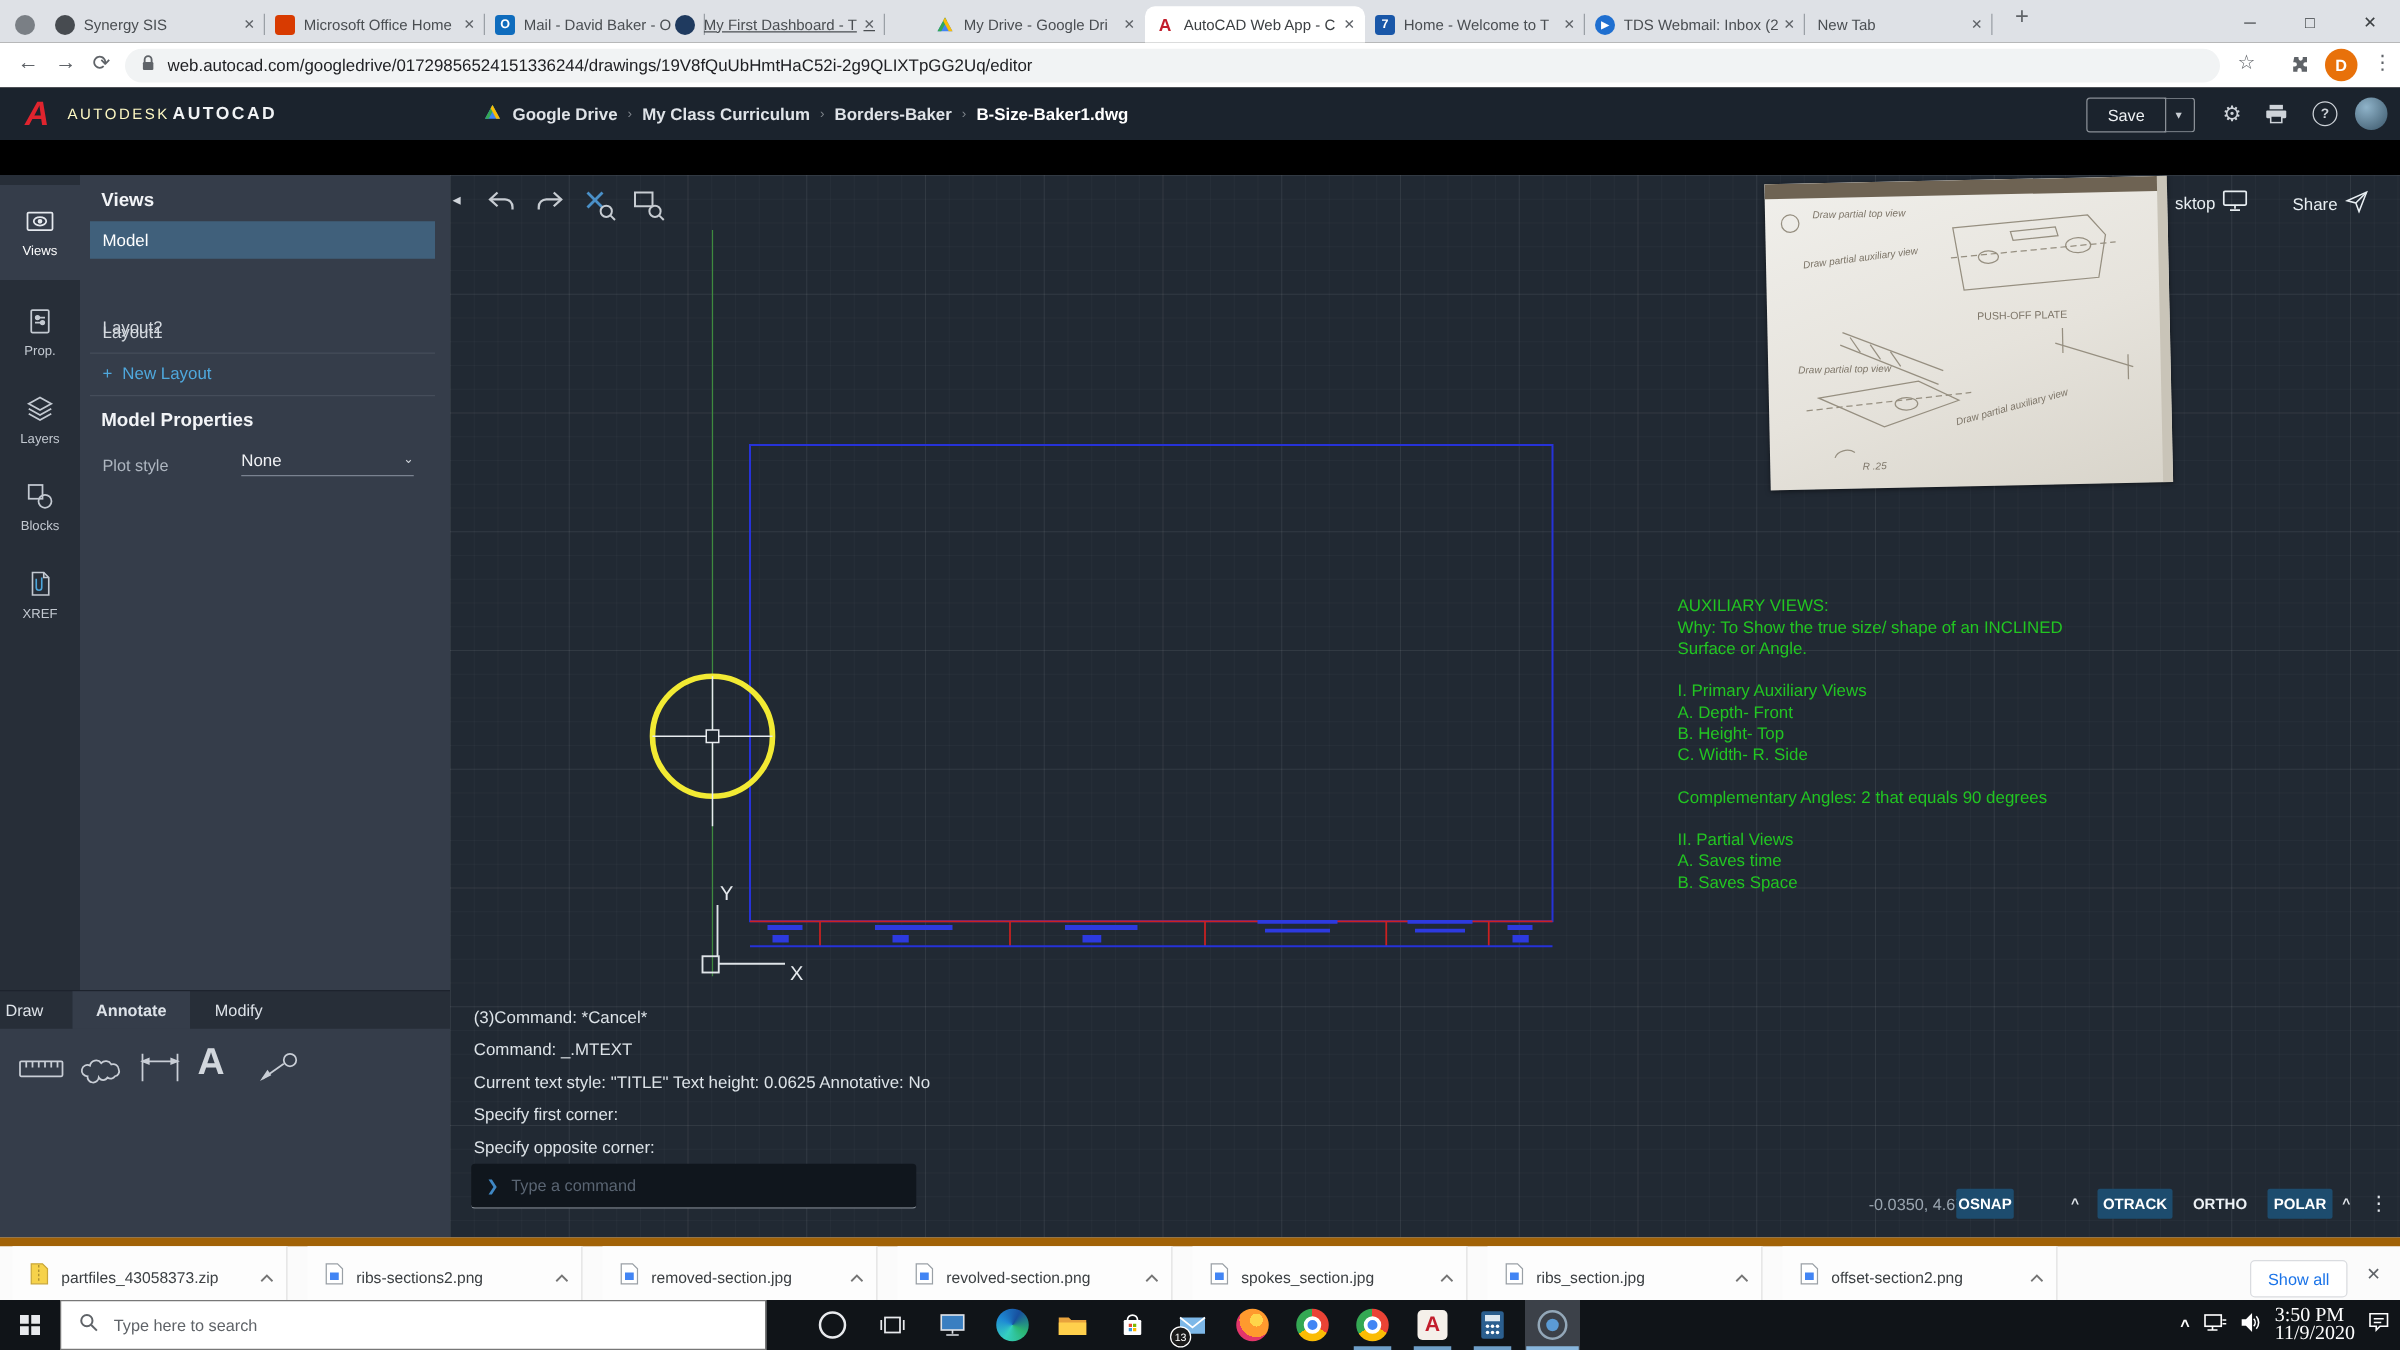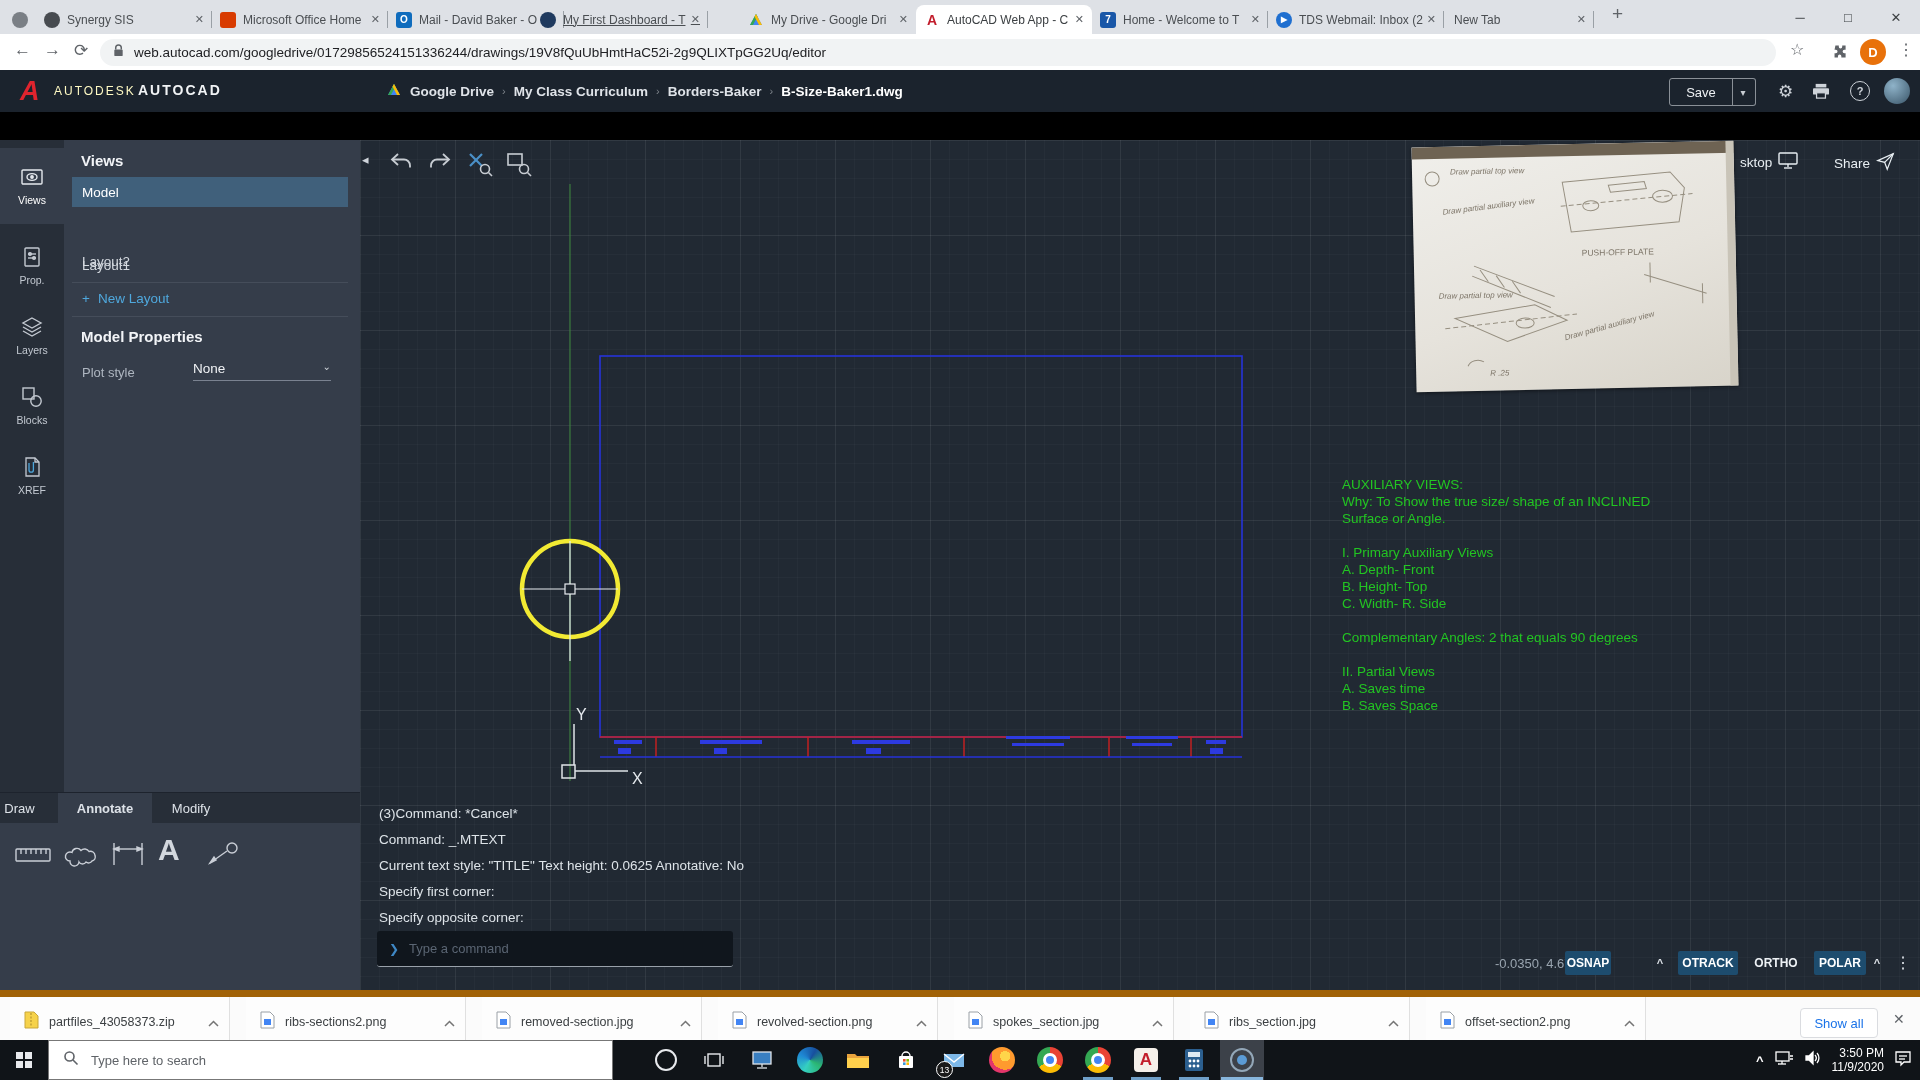--- a/index.html
+++ b/index.html
@@ -135,21 +135,21 @@
   .edge-ball{width:26px;height:26px;border-radius:50%;background:conic-gradient(from 210deg,#35d0c1,#1e88d4,#174f9e,#2bb673,#35d0c1);}
   .ffx-ball{width:26px;height:26px;border-radius:50%;background:radial-gradient(circle at 62% 35%,#ffd54a 0 22%,#ff9a2e 22% 58%,#e3366a 58% 100%);}
   .acad-sq{width:24px;height:24px;border-radius:4px;background:#f5f0ea;color:#c21d2c;font-weight:900;font-size:17px;
       display:flex;align-items:center;justify-content:center;}
   .rec-ball{width:24px;height:24px;border-radius:50%;border:2px solid #93a7b8;box-sizing:border-box;
       display:flex;align-items:center;justify-content:center;}
   .rec-ball i{width:10px;height:10px;border-radius:50%;background:#5b9bd5;}
   .badge{position:absolute;left:4px;bottom:2px;width:15px;height:15px;border-radius:50%;background:#1a1a1a;
       border:1.5px solid #fff;color:#fff;font-size:8.5px;display:flex;align-items:center;justify-content:center;}
   #tray{position:absolute;right:0;top:0;height:40px;display:flex;align-items:center;gap:10px;padding-right:8px;color:#fff;}
-  #clock{line-height:14px;font-size:12px;text-align:right;color:#fff;}
+  #clock{line-height:14px;font-size:16px;text-align:left;color:#fff;font-family:Liberation Serif, serif;}
 </style>
 </head>
 <body>
 
 <div id="screen">
 
   <div id="tabstrip">
     <div class="tab" style="left:6px;width:28px;padding:0 6px;">
       <span class="fav" style="background:#7a7f85;border-radius:50%;"></span>
     </div>

